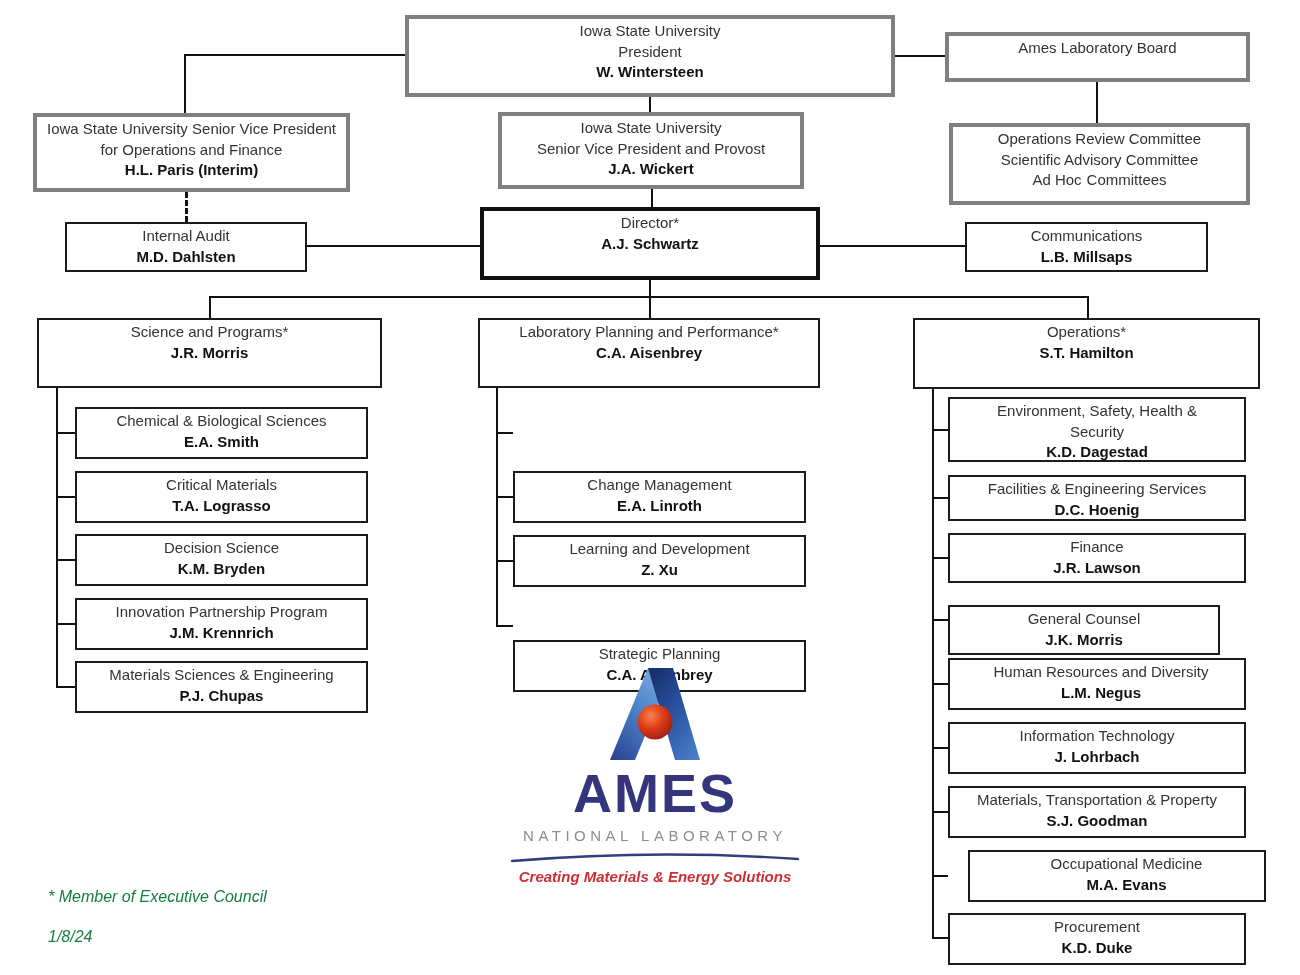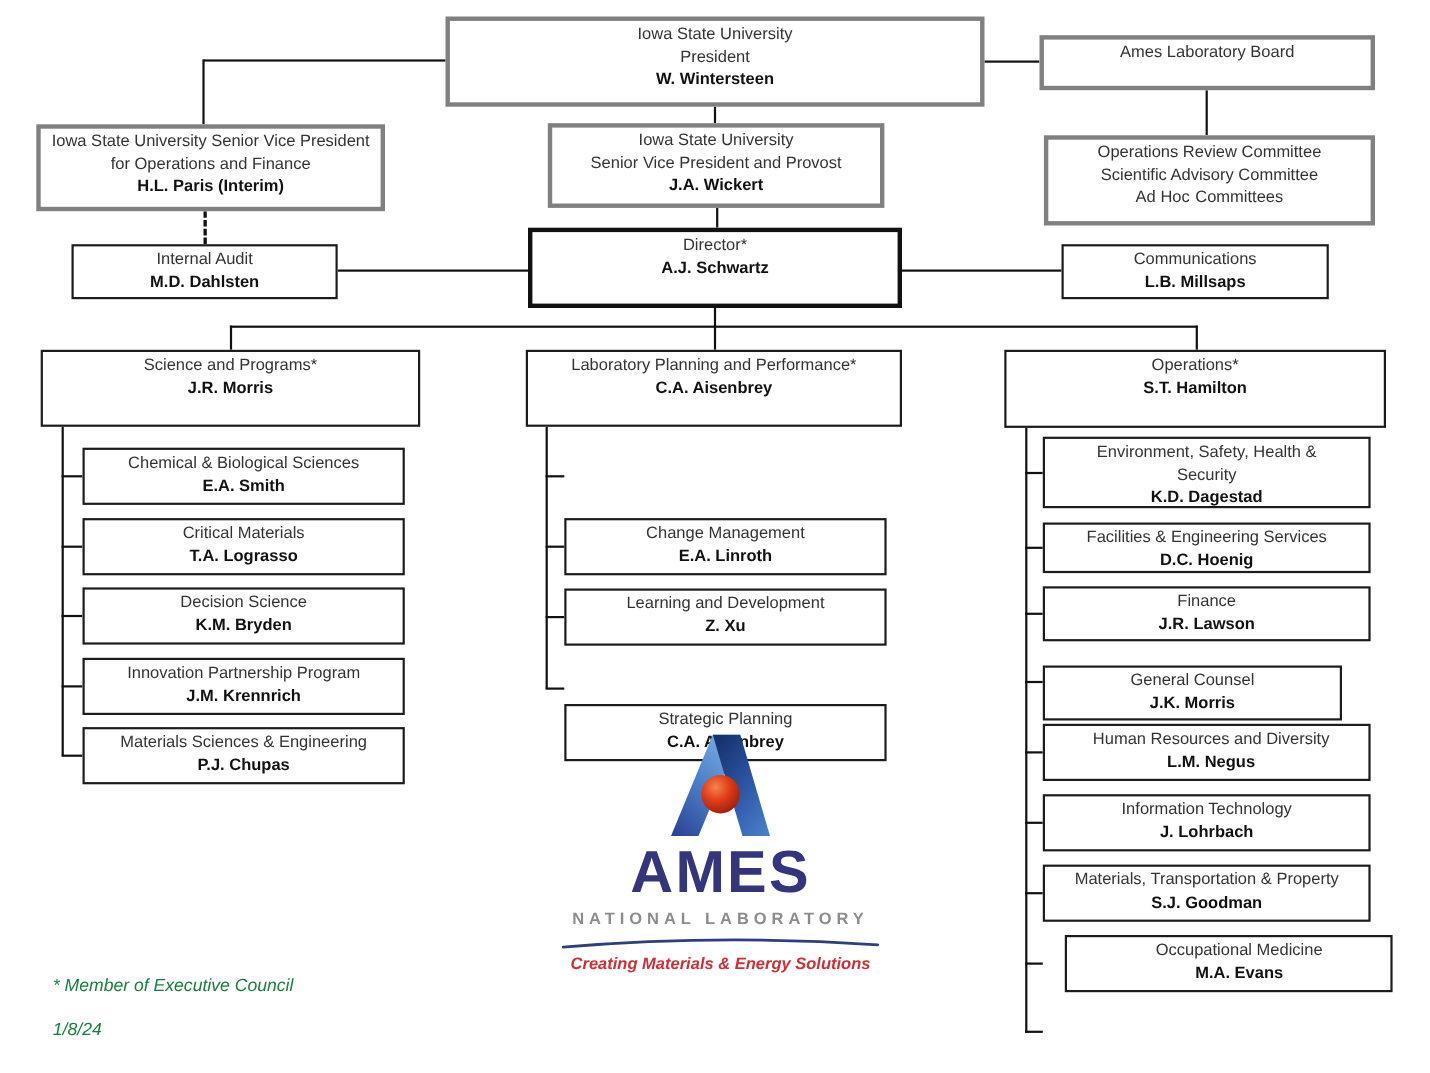--- a/index.html
+++ b/index.html
@@ -25,21 +25,21 @@
     position:absolute; font-style:italic; font-size:16px; color:#15803d;
   }
   
   .logo { position:absolute; left:505px; top:666px; width:300px; text-align:center; }
   .logo-mark { display:block; margin:0 auto; }
   .logo-word {
     font-size:54px; font-weight:bold; letter-spacing:2px; color:#34357b;
     line-height:1; margin-top:4px;
   }
   .logo-sub {
-    font-size:15px; font-weight:bold; letter-spacing:4.5px; color:#8a8c8e;
+    font-size:15px; font-weight:normal; letter-spacing:4.5px; color:#8a8c8e;
     margin-top:7px; white-space:nowrap;
   }
   .logo-swoosh { display:block; margin:4px auto 0 auto; }
   .logo-tag {
     font-size:15px; font-style:italic; font-weight:bold; color:#cc2f36; margin-top:4px;
     white-space:nowrap;
   }
 </style>
 </head>
 <body>
@@ -200,20 +200,24 @@
     <div class="t">Information Technology</div>
     <div class="n">J. Lohrbach</div>
   </div>
   <div class="box" style="left:948px;top:786px;width:298px;height:52px;">
     <div class="t">Materials, Transportation &amp; Property</div>
     <div class="n">S.J. Goodman</div>
   </div>
   <div class="box" style="left:968px;top:850px;width:298px;height:52px;padding-left:27px;">
     <div class="t">Occupational Medicine</div>
     <div class="n">M.A. Evans</div>
+  </div>
+  <div class="box" style="left:948px;top:913px;width:298px;height:52px;">
+    <div class="t">Procurement</div>
+    <div class="n">K.D. Duke</div>
   </div>
 
   <div class="logo">
     <svg class="logo-mark" width="92" height="96" viewBox="0 0 92 96">
       <defs>
         <linearGradient id="gradL" x1="0" y1="1" x2="0.7" y2="0">
           <stop offset="0" stop-color="#2a3f8f"></stop>
           <stop offset="0.55" stop-color="#4a7fc9"></stop>
           <stop offset="1" stop-color="#79a9e0"></stop>
         </linearGradient>

